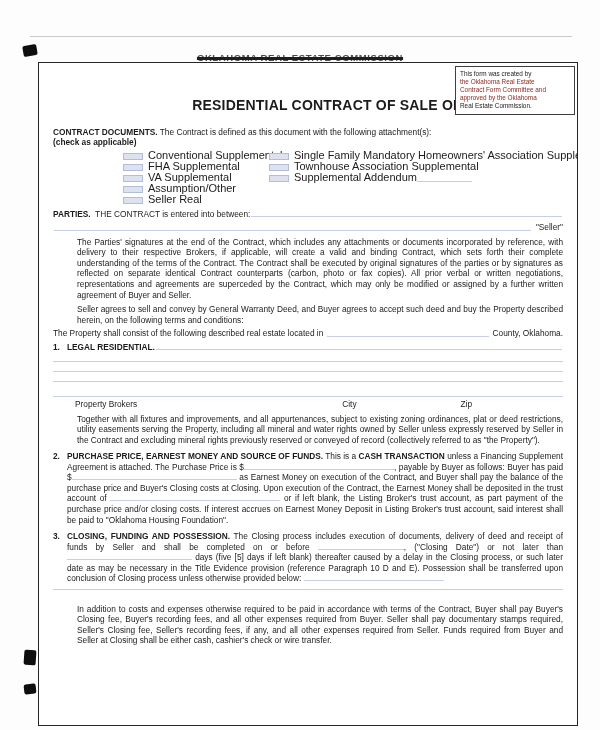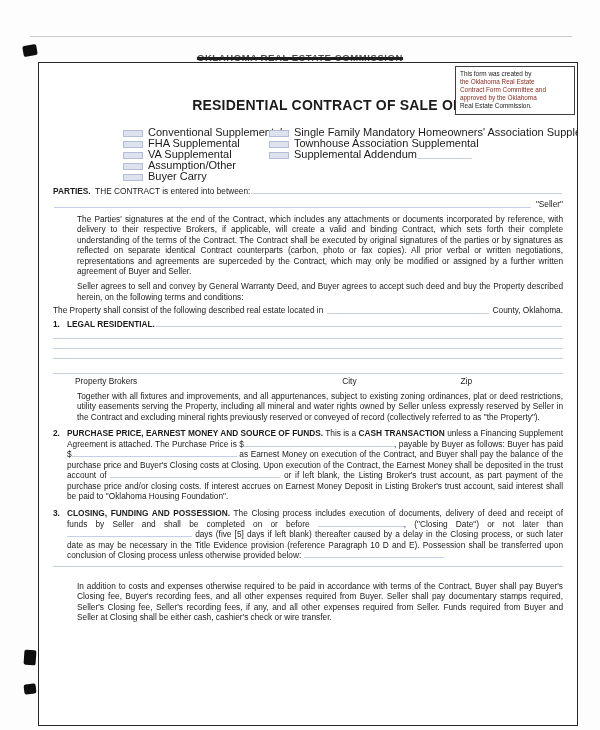--- a/index.html
+++ b/index.html
@@ -79,20 +79,24 @@
   <div class="red">Contract Form Committee and</div>
   <div class="red">approved by the Oklahoma</div>
   <div>Real Estate Commission.</div>
 </div>
 
 <div class="page-border">
   <div class="content">
 
     <h1 class="title">RESIDENTIAL CONTRACT OF SALE OF REAL ESTATE</h1>
 
+    <p class="para">
+      <b>CONTRACT DOCUMENTS.</b><span>  The Contract is defined as this document with the following attachment(s):</span><br>
+      <b>(check as applicable)</b>
+    </p>
 
     <div class="checks">
       <div class="colL">
         <div class="chk-item">
           <span class="chk"></span>
           <span class="chk-label">Conventional Supplemental</span>
         </div>
         <div class="chk-item">
           <span class="chk"></span>
           <span class="chk-label">FHA Supplemental</span>
@@ -100,21 +104,21 @@
         <div class="chk-item">
           <span class="chk"></span>
           <span class="chk-label">VA Supplemental</span>
         </div>
         <div class="chk-item">
           <span class="chk"></span>
           <span class="chk-label">Assumption/Other</span>
         </div>
         <div class="chk-item">
           <span class="chk"></span>
-          <span class="chk-label">Buyer Carry</span>
+          <span class="chk-label">Seller Real</span>
         </div>
       </div>
       <div class="colR">
         <div class="chk-item">
           <span class="chk"></span>
           <span class="chk-label">Single Family Mandatory Homeowners' Association Supplemental</span>
         </div>
         <div class="chk-item">
           <span class="chk"></span>
           <span class="chk-label">Townhouse Association Supplemental</span>

